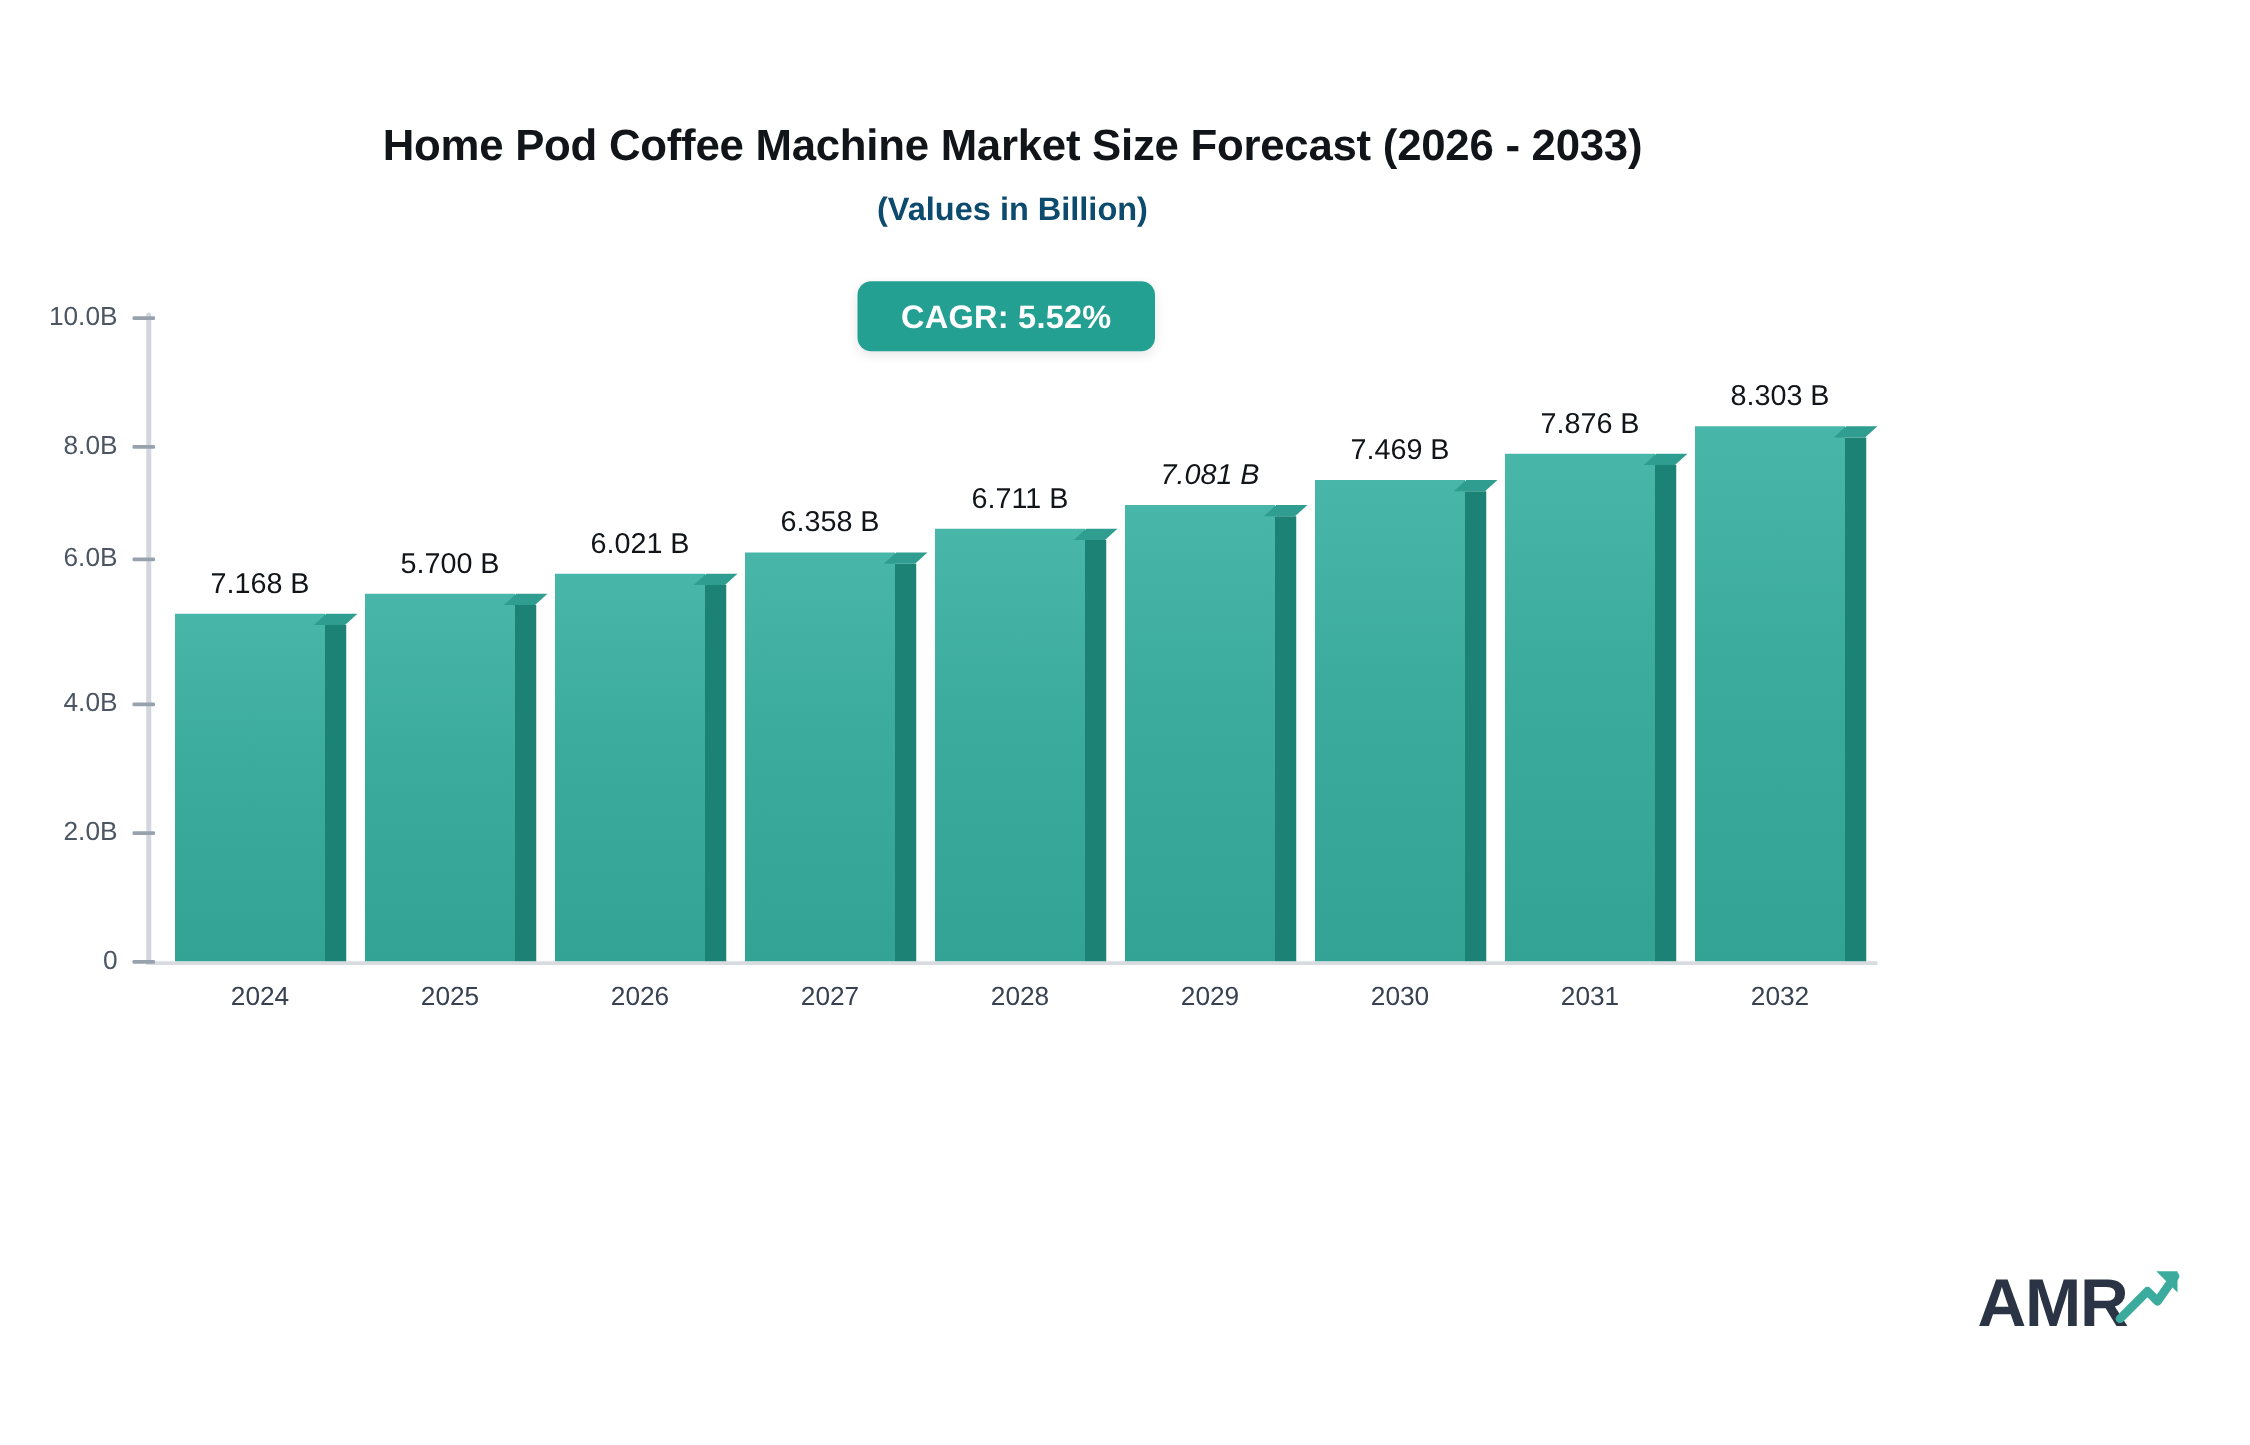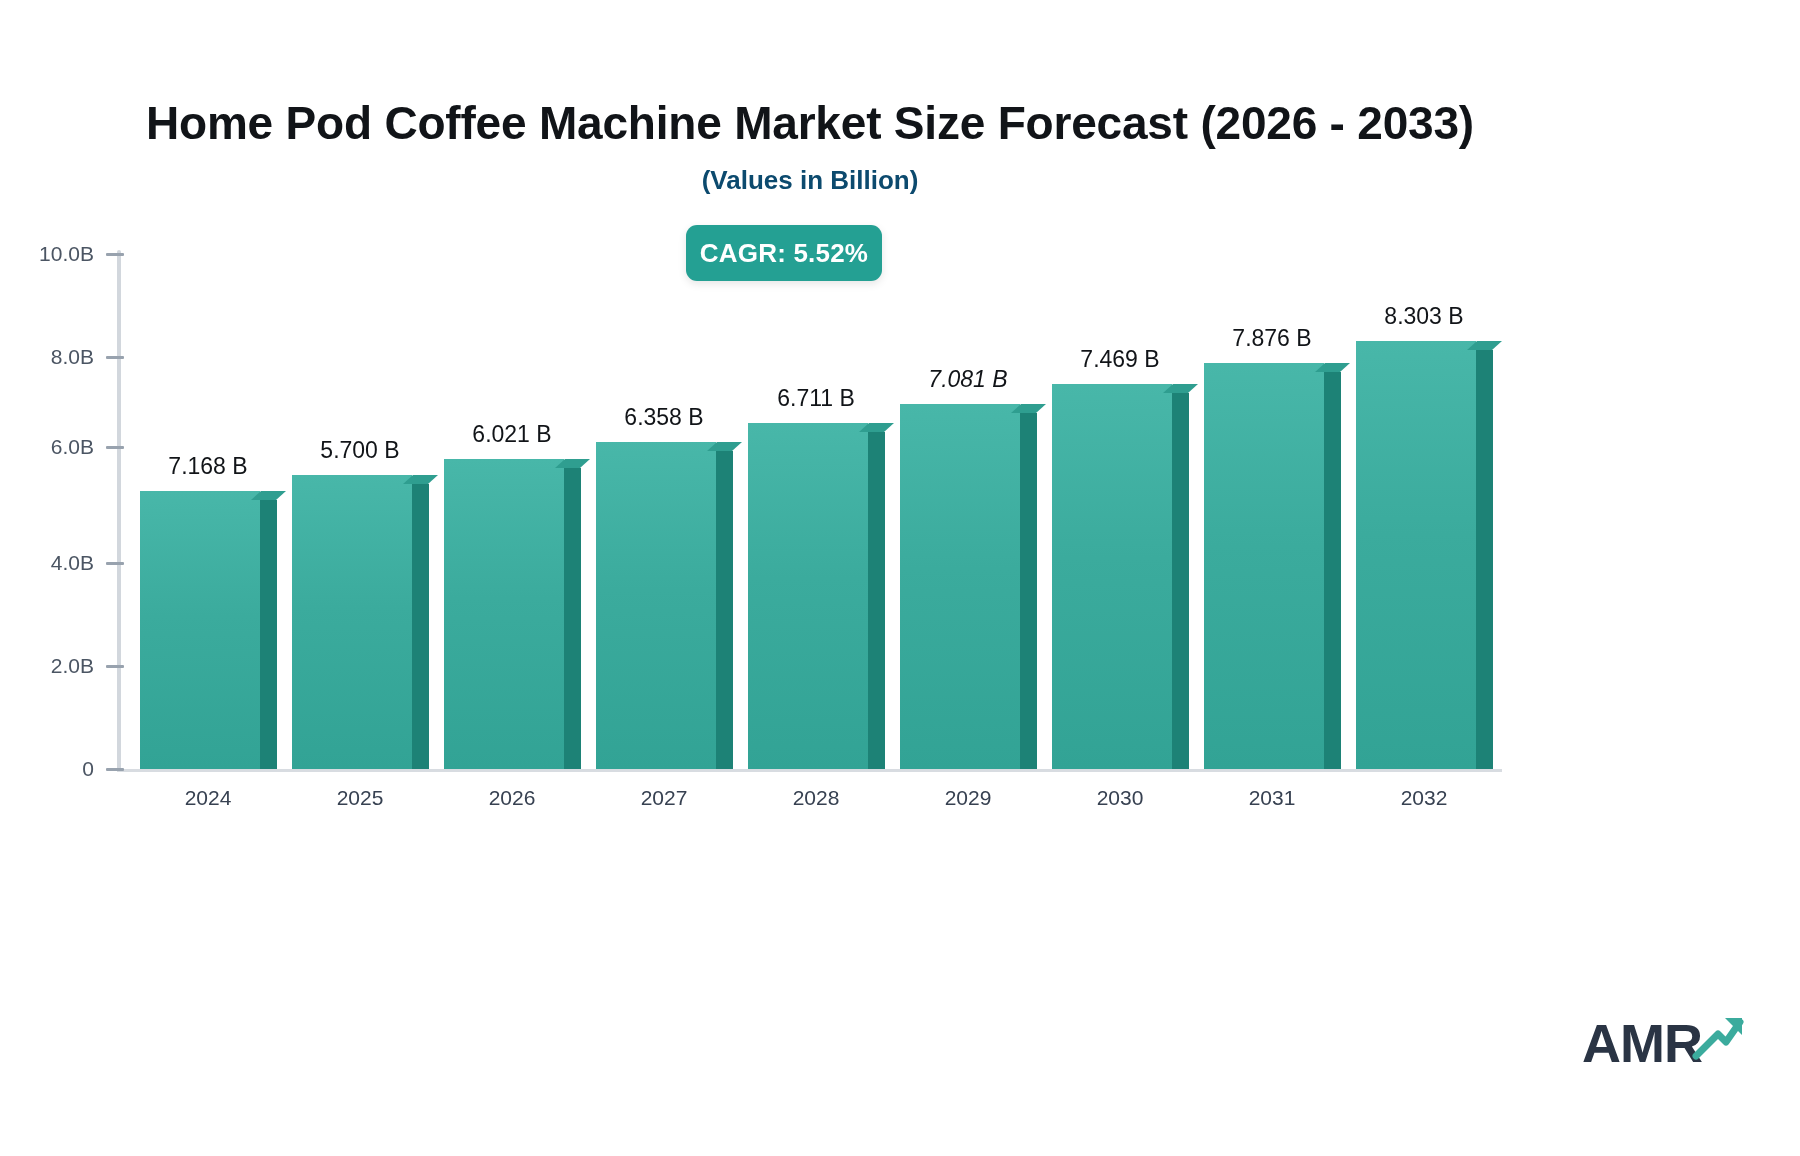--- a/index.html
+++ b/index.html
@@ -23,40 +23,40 @@
 
   
   .title-block {
     position: absolute;
     top: 96px;
     left: 0;
     width: 1620px;
     text-align: center;
   }
   .chart-title {
-    font-size: 46px;
+    font-size: 35px;
     font-weight: bold;
     color: #111418;
     letter-spacing: -0.2px;
     line-height: 1.2;
     white-space: nowrap;
   }
   .chart-subtitle {
     margin-top: 14px;
     font-size: 26px;
     font-weight: bold;
     color: #0c4a6e;
   }
 
   
   .cagr-badge {
     position: absolute;
     top: 225px;
     left: 686px;
-    width: 196px;
+    width: 238px;
     height: 56px;
     background: #24a093;
     border-radius: 11px;
     display: flex;
     align-items: center;
     justify-content: center;
     box-shadow: 0 3px 9px rgba(0,0,0,0.10);
   }
   .cagr-badge-text {
     color: #ffffff;

